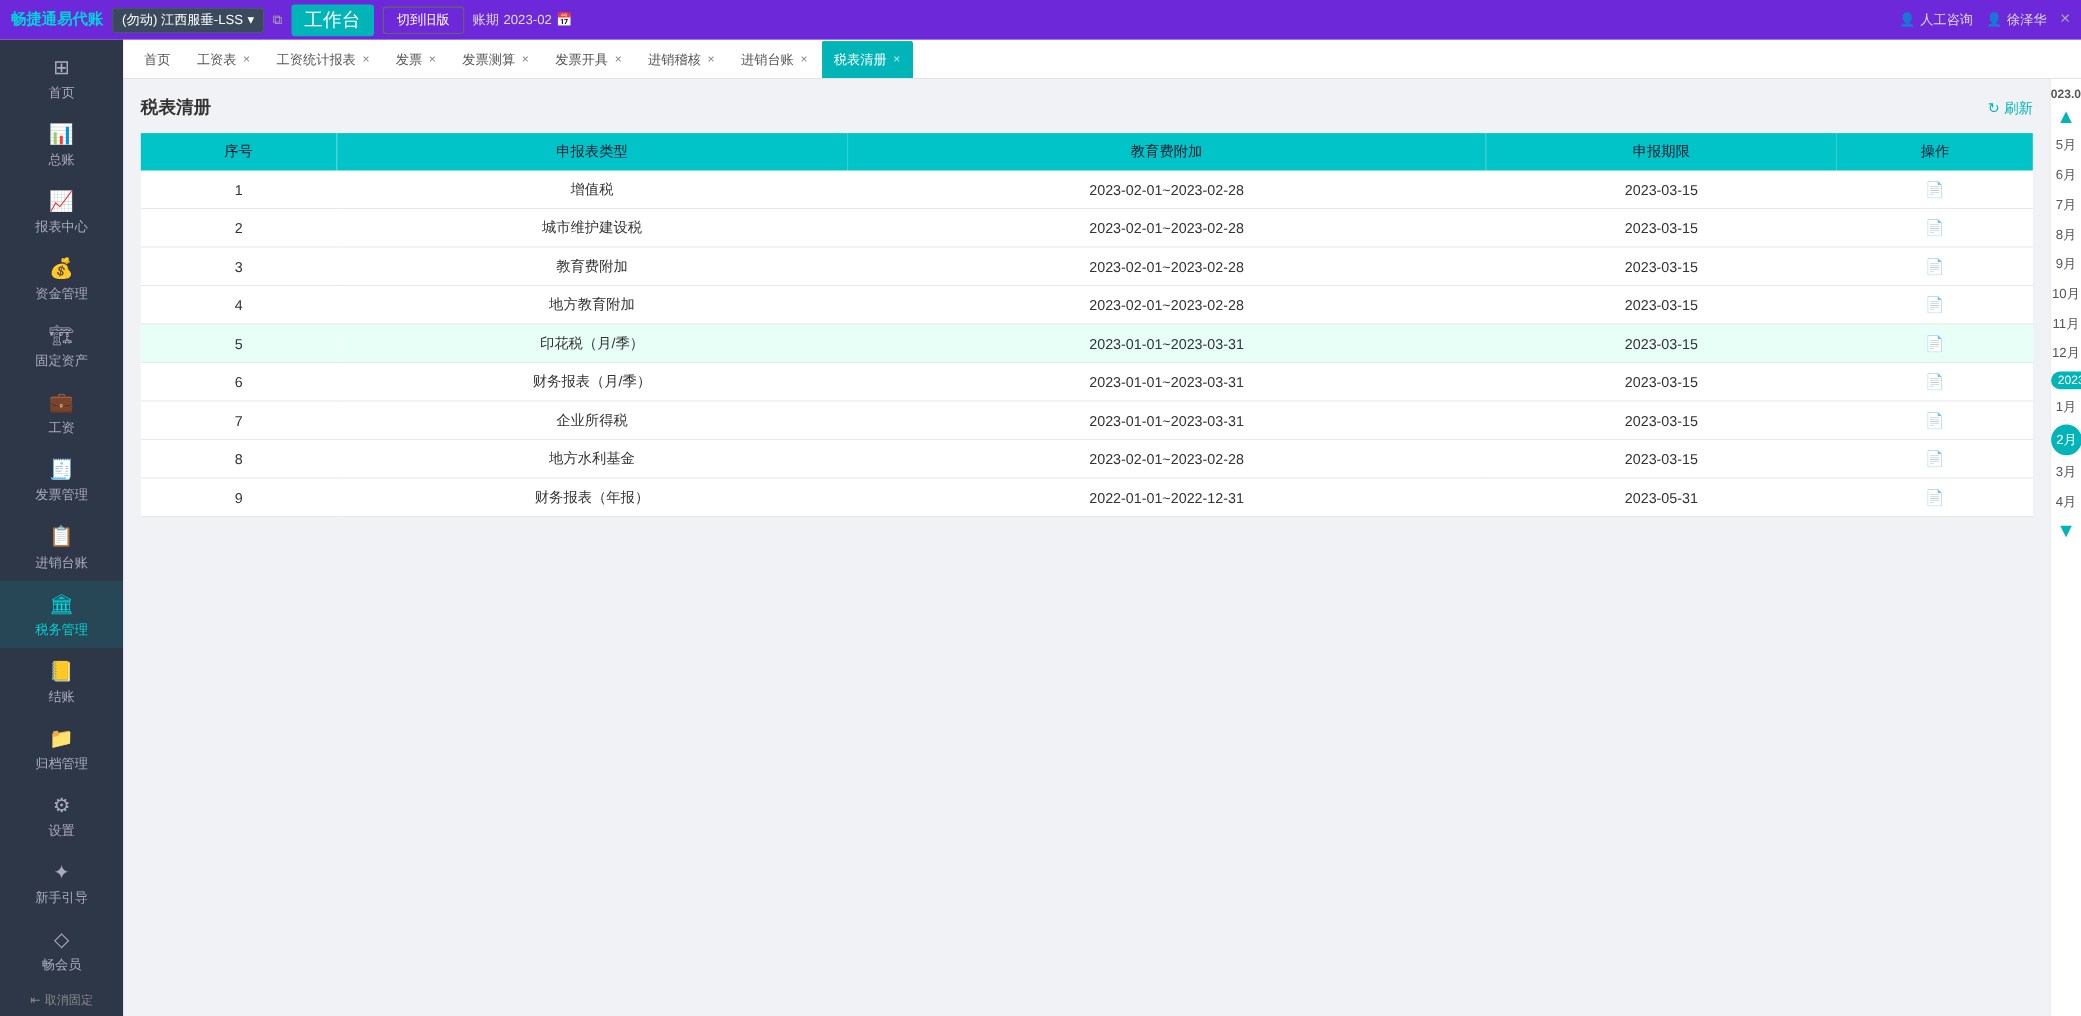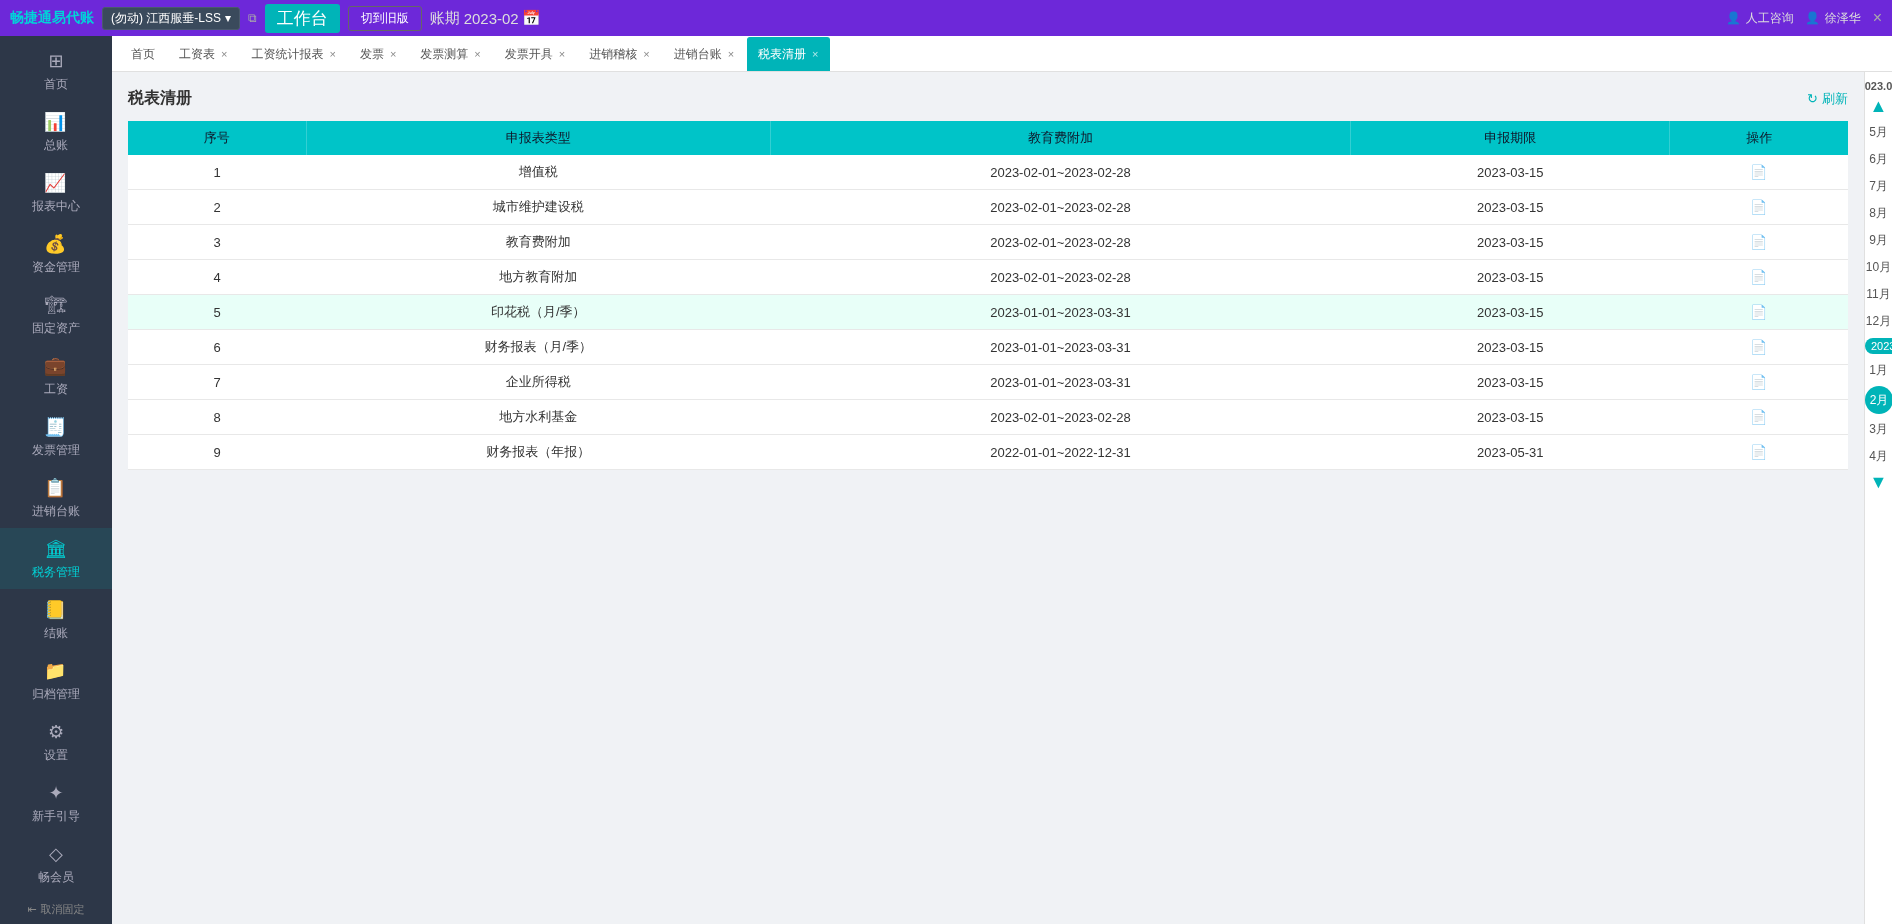--- a/index.html
+++ b/index.html
@@ -46,21 +46,21 @@
       border: 1px solid #666;
       padding: 3px 12px;
       border-radius: 3px;
       cursor: pointer;
       font-size: 12px;
     }
     .top-bar .period-info {
       display: flex;
       align-items: center;
       gap: 4px;
-      font-size: 15px;
+      font-size: 12px;
       color: #ddd;
     }
     .top-bar .right-actions {
       margin-left: auto;
       display: flex;
       align-items: center;
       gap: 12px;
       font-size: 12px;
     }
     .top-bar .user-info { display: flex; align-items: center; gap: 4px; cursor: pointer; color: #ddd; }

